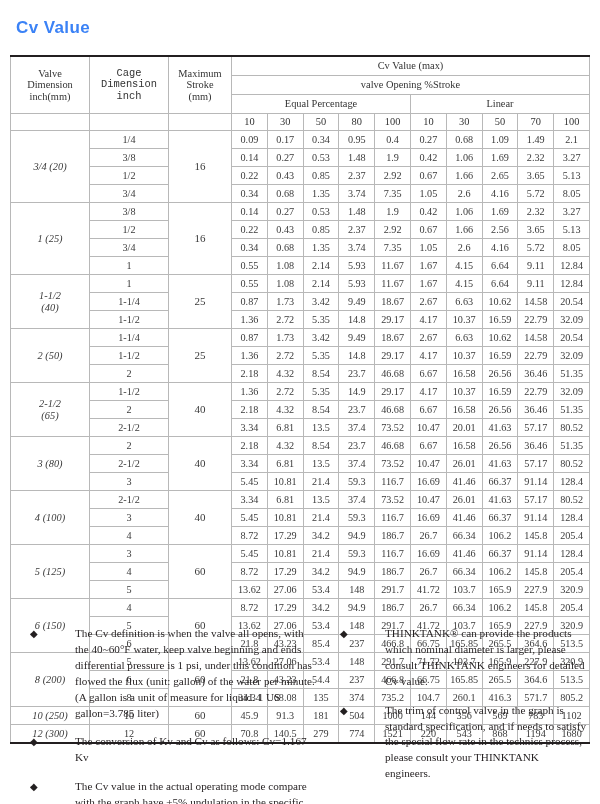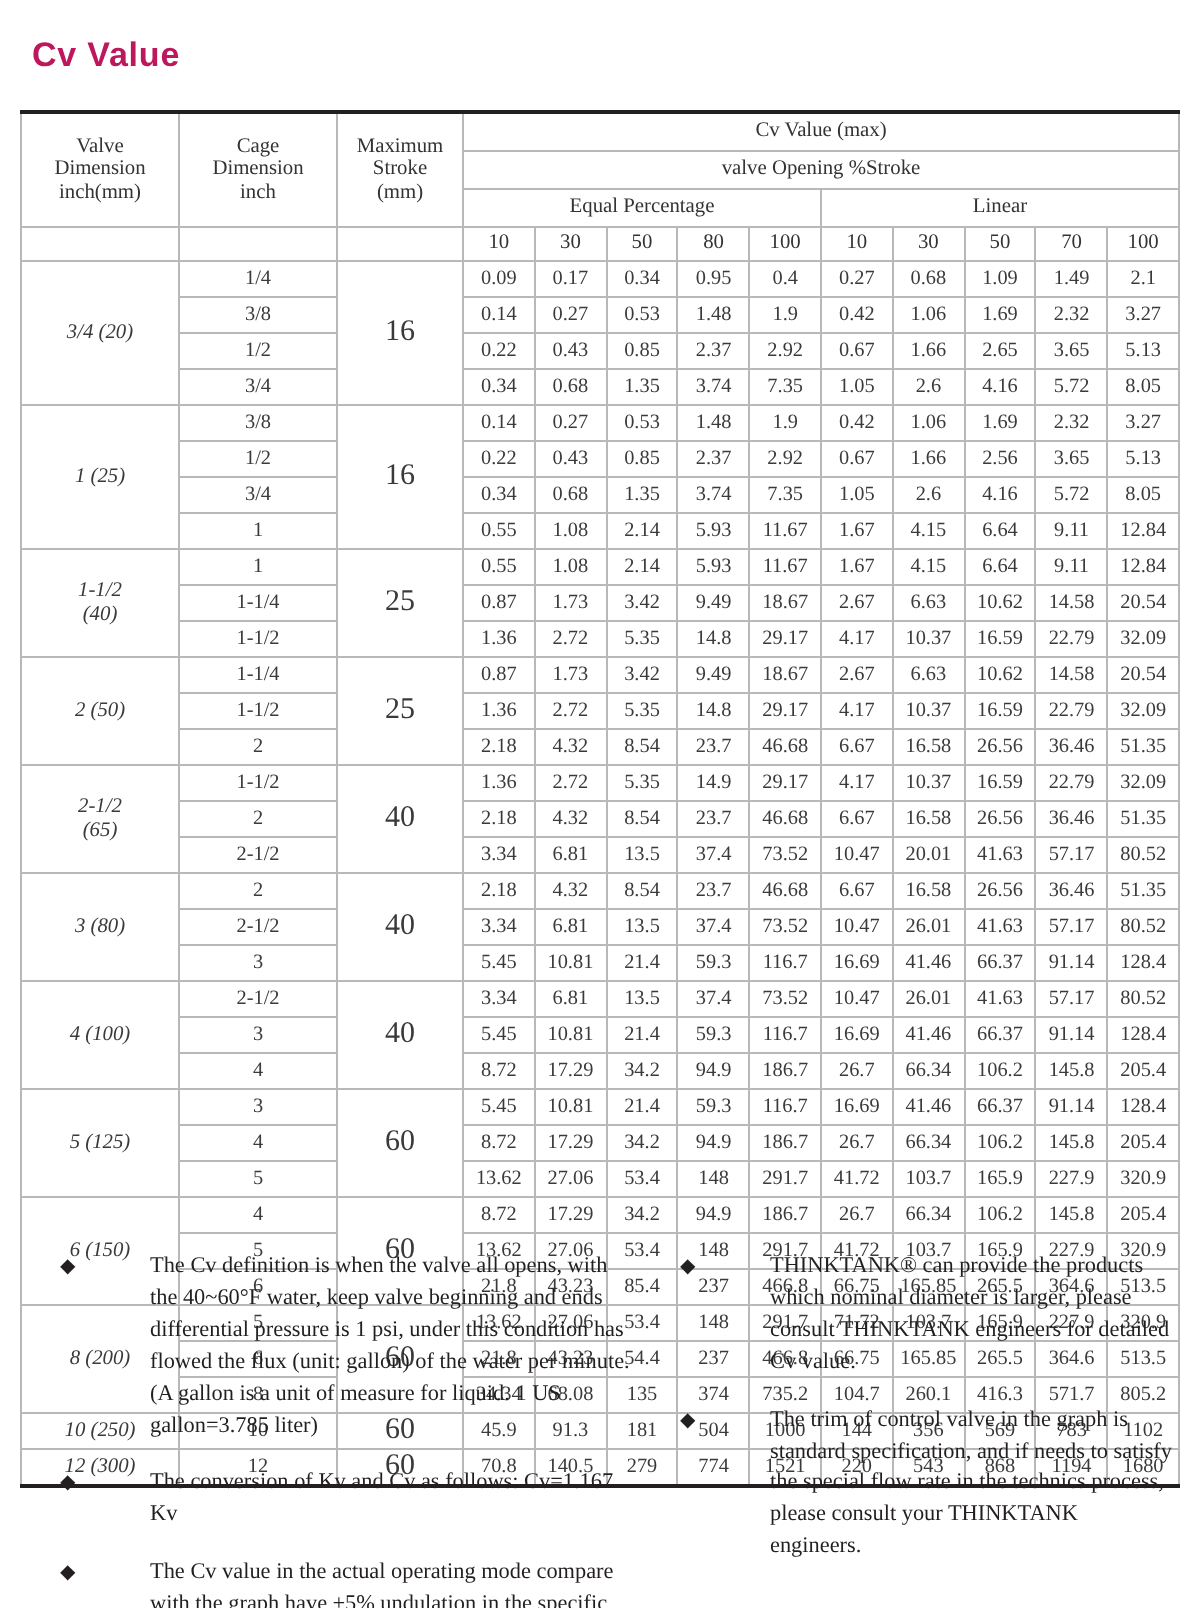--- a/index.html
+++ b/index.html
@@ -23,21 +23,21 @@
     padding: 0;
     position: relative;
   }
 
   
   .title {
     font-family: "Liberation Sans", sans-serif;
     font-weight: bold;
     font-size: 17px;
     letter-spacing: 0.4px;
-    color: #be185d;
+    color: #3b82f6;
     margin: 18px 0 0 16px;
   }
 
   
   .table-wrap {
     margin: 17px 10px 0 10px;
   }
 
   table.cv {
     border-collapse: collapse;
@@ -74,42 +74,42 @@
 
   .hdr-top th {
     border-top: none;
   }
 
   
   .sep-left { border-left: 1px solid #8e8e8e !important; }
 
   
   .h-valve  { width: 78px; height: 56px; }
-  .h-cage   { width: 78px; }
+  .h-cage   { width: 78px; font-family: Liberation Mono, monospace; }
   .h-stroke { width: 62px; margin-top: 48px; }
 
   .h-span   { height: 17px; }
   .h-type   { height: 17px; }
   .h-pct    { height: 16px; }
 
   td.rowlabel {
     height: 17px;
   }
   td.num {
     height: 17px;
     width: 36px;
     font-size: 10.2px;
   }
   td.grp {
     font-size: 10.4px;
     color: #3a3a3a;
     font-style: italic;
   }
   td.stroke {
-    font-size: 15px;
+    font-size: 11px;
   }
 
   
   tr.grp-start > td,
   tr.grp-start > th {
     border-top: 1px solid #8e8e8e;
   }
 
   
   .notes {

